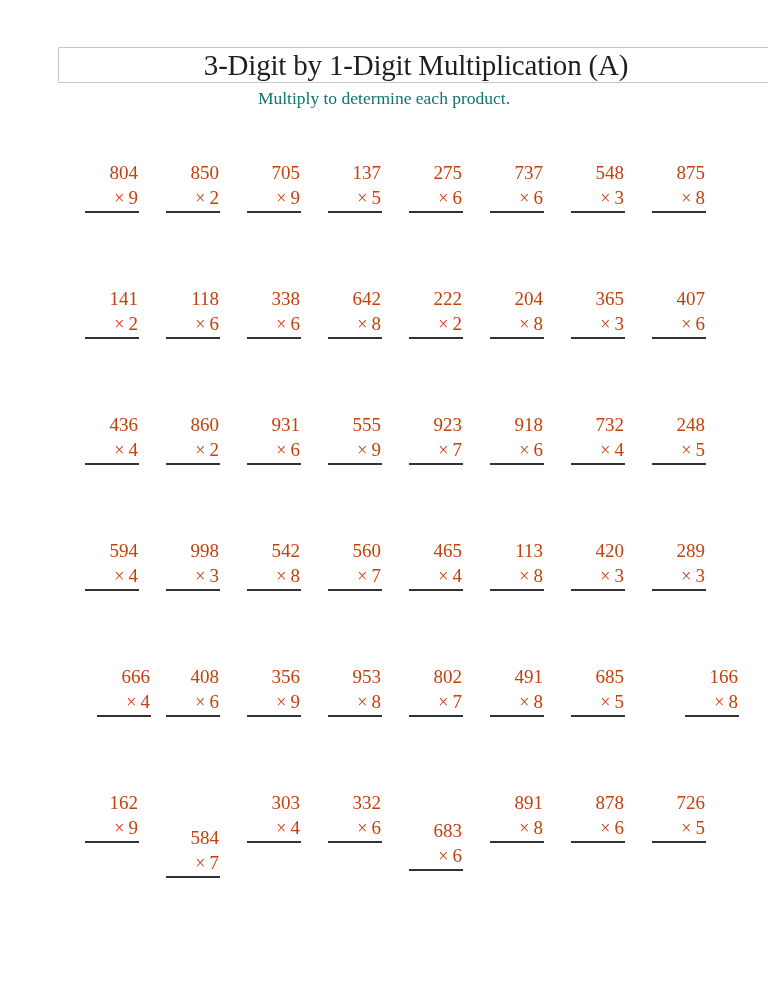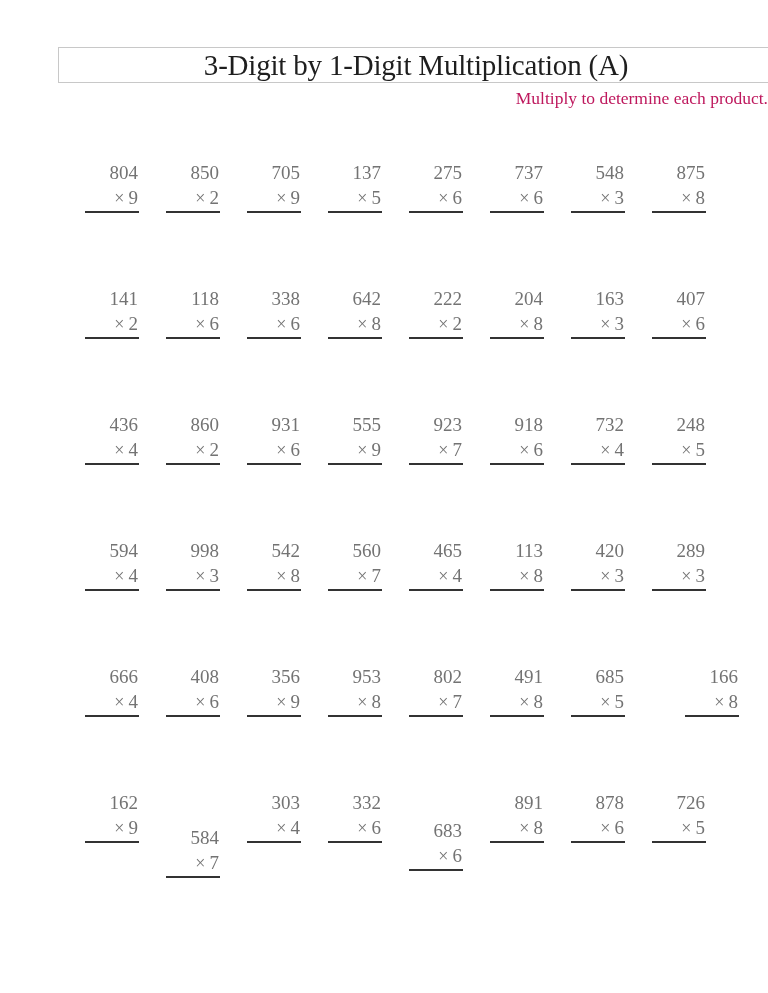--- a/index.html
+++ b/index.html
@@ -33,43 +33,43 @@
       line-height: 1;
       color: #1e1e1e;
       letter-spacing: -0.2px;
       white-space: nowrap;
     }
     .subtitle {
       position: absolute;
       left: 0;
       width: 768px;
       top: 88px;
-      text-align: right;
+      text-align: center;
       font-family: "Liberation Serif", "DejaVu Serif", serif;
       font-size: 17.5px;
-      color: #be185d;
+      color: #0f766e;
     }
     .grid {
       position: absolute;
       left: 85px;
       top: 160px;
       width: 622px;
     }
     .row {
       position: relative;
       height: 126px;
     }
     .problem {
       position: absolute;
       top: 0;
       width: 54px;
       text-align: right;
       font-family: "Liberation Serif", "DejaVu Serif", serif;
       font-size: 19px;
-      color: #737373;
+      color: #c2410c;
     }
     .problem .top {
       height: 25px;
       line-height: 25px;
       padding-right: 1px;
     }
     .problem .bottom {
       height: 25px;
       line-height: 25px;
       padding-right: 1px;
@@ -160,21 +160,21 @@
         <div class="top">222</div>
         <div class="bottom"><span class="times">×</span><span>2</span></div>
         <div class="line"></div>
       </div>
       <div class="problem" style="left: 405px;">
         <div class="top">204</div>
         <div class="bottom"><span class="times">×</span><span>8</span></div>
         <div class="line"></div>
       </div>
       <div class="problem" style="left: 486px;">
-        <div class="top">163</div>
+        <div class="top">365</div>
         <div class="bottom"><span class="times">×</span><span>3</span></div>
         <div class="line"></div>
       </div>
       <div class="problem" style="left: 567px;">
         <div class="top">407</div>
         <div class="bottom"><span class="times">×</span><span>6</span></div>
         <div class="line"></div>
       </div>
     </div>
     <div class="row">
@@ -255,21 +255,21 @@
         <div class="bottom"><span class="times">×</span><span>3</span></div>
         <div class="line"></div>
       </div>
       <div class="problem" style="left: 567px;">
         <div class="top">289</div>
         <div class="bottom"><span class="times">×</span><span>3</span></div>
         <div class="line"></div>
       </div>
     </div>
     <div class="row">
-      <div class="problem" style="left: 0px; text-align: right;">
+      <div class="problem" style="left: 12px; text-align: right;">
         <div class="top">666</div>
         <div class="bottom"><span class="times">×</span><span>4</span></div>
         <div class="line"></div>
       </div>
       <div class="problem" style="left: 81px;">
         <div class="top">408</div>
         <div class="bottom"><span class="times">×</span><span>6</span></div>
         <div class="line"></div>
       </div>
       <div class="problem" style="left: 162px;">

